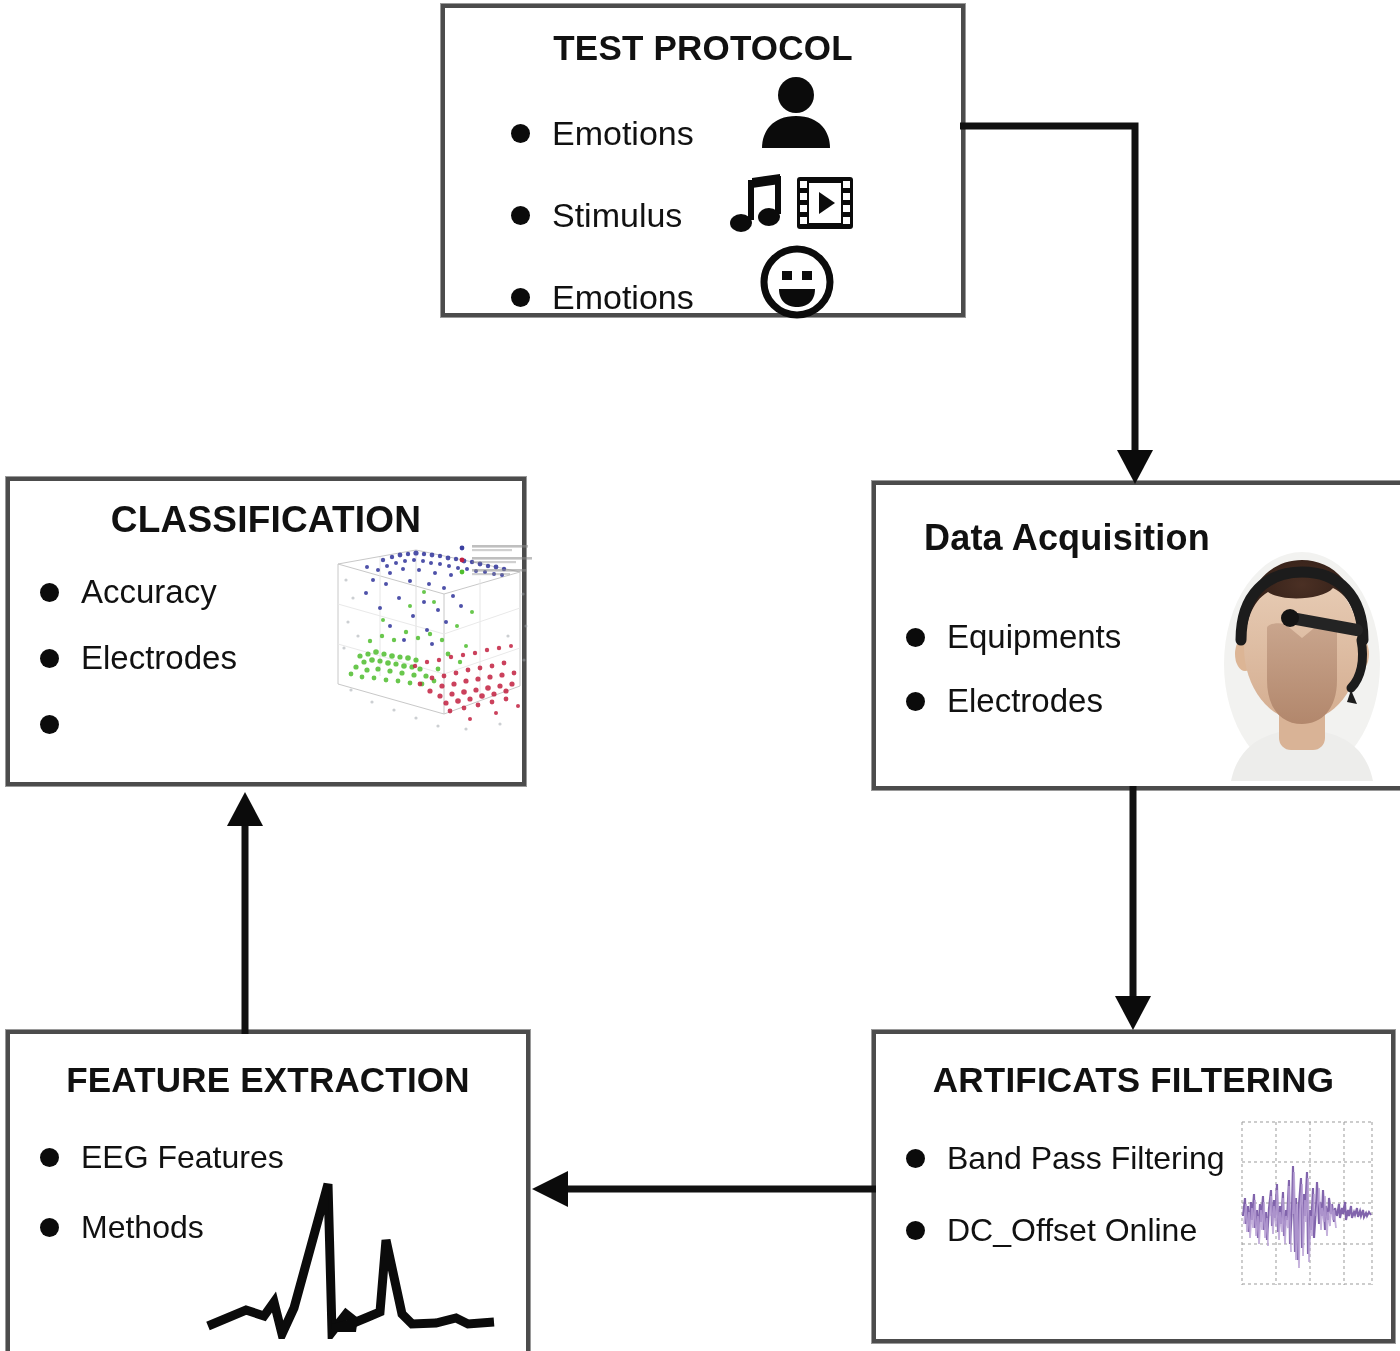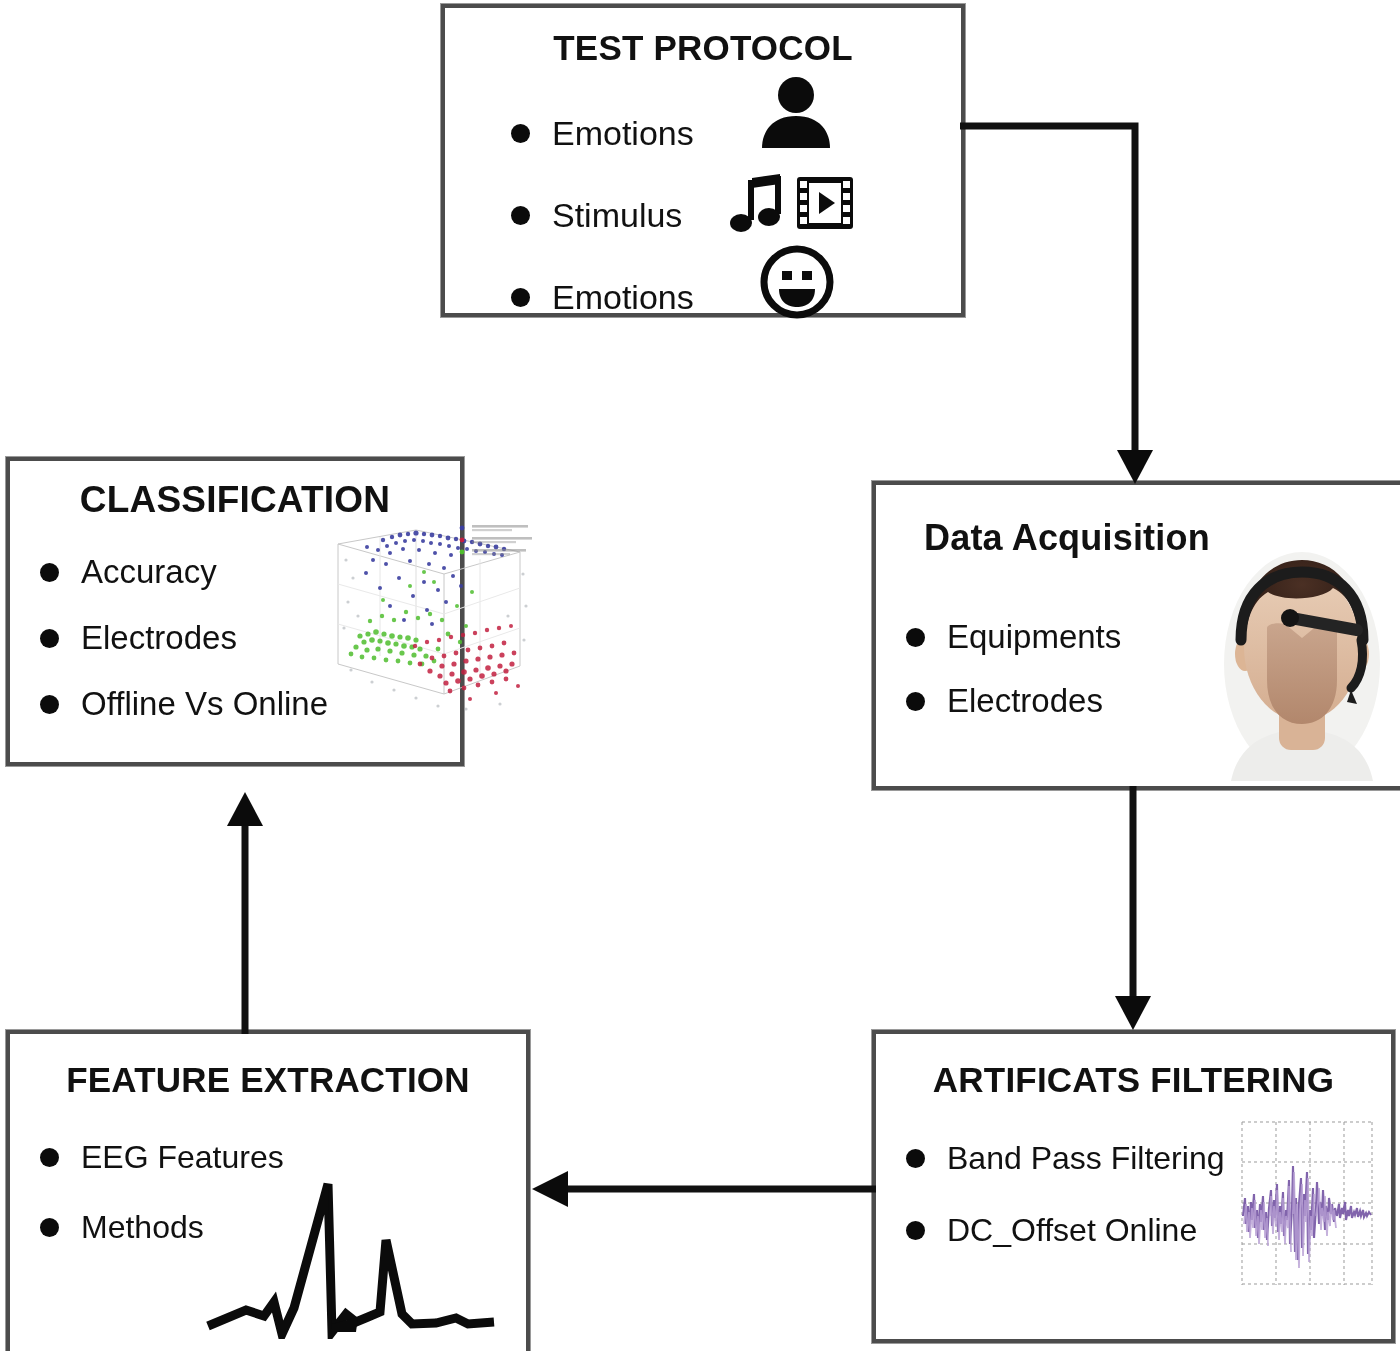--- a/index.html
+++ b/index.html
@@ -58,21 +58,21 @@
   }
   .blabel { white-space: nowrap; }
 
   
   #box-protocol { left: 441px; top: 4px; width: 524px; height: 313px; }
   #box-protocol .box-title { top: 20px; font-size: 35px; }
   #box-protocol .bullets { left: 66px; top: 84px; }
   #box-protocol .bullet-row { height: 82px; font-size: 34px; }
 
   
-  #box-classification { left: 6px; top: 457px; width: 458px; height: 309px; }
+  #box-classification { left: 6px; top: 477px; width: 520px; height: 309px; }
   #box-classification .box-title { top: 18px; font-size: 37px; }
   #box-classification .bullets { left: 30px; top: 78px; }
   #box-classification .bullet-row { height: 66px; font-size: 33px; }
 
   
   #box-acquisition { left: 872px; top: 481px; width: 579px; height: 309px; }
   #box-acquisition .box-title { top: 32px; font-size: 36px; text-align: left; left: 48px; }
   #box-acquisition .bullets { left: 30px; top: 120px; }
   #box-acquisition .bullet-row { height: 64px; font-size: 33px; }
 
@@ -160,21 +160,20 @@
       <li class="bullet-row">
         <span class="dot"></span>
         <span class="blabel">Accuracy</span>
       </li>
       <li class="bullet-row">
         <span class="dot"></span>
         <span class="blabel">Electrodes</span>
       </li>
       <li class="bullet-row">
         <span class="dot"></span>
-        <span class="blabel">Offline Vs Online</span>
       </li>
     </ul>
 
     <svg class="graphic" style="left:310px; top:55px;" width="215" height="200" viewBox="0 0 215 200">
       <defs>
         <clipPath id="cpPlot">
             <rect x="0" y="0" width="215" height="200"></rect>
           </clipPath>
       </defs>
       <g clip-path="url(#cpPlot)">

